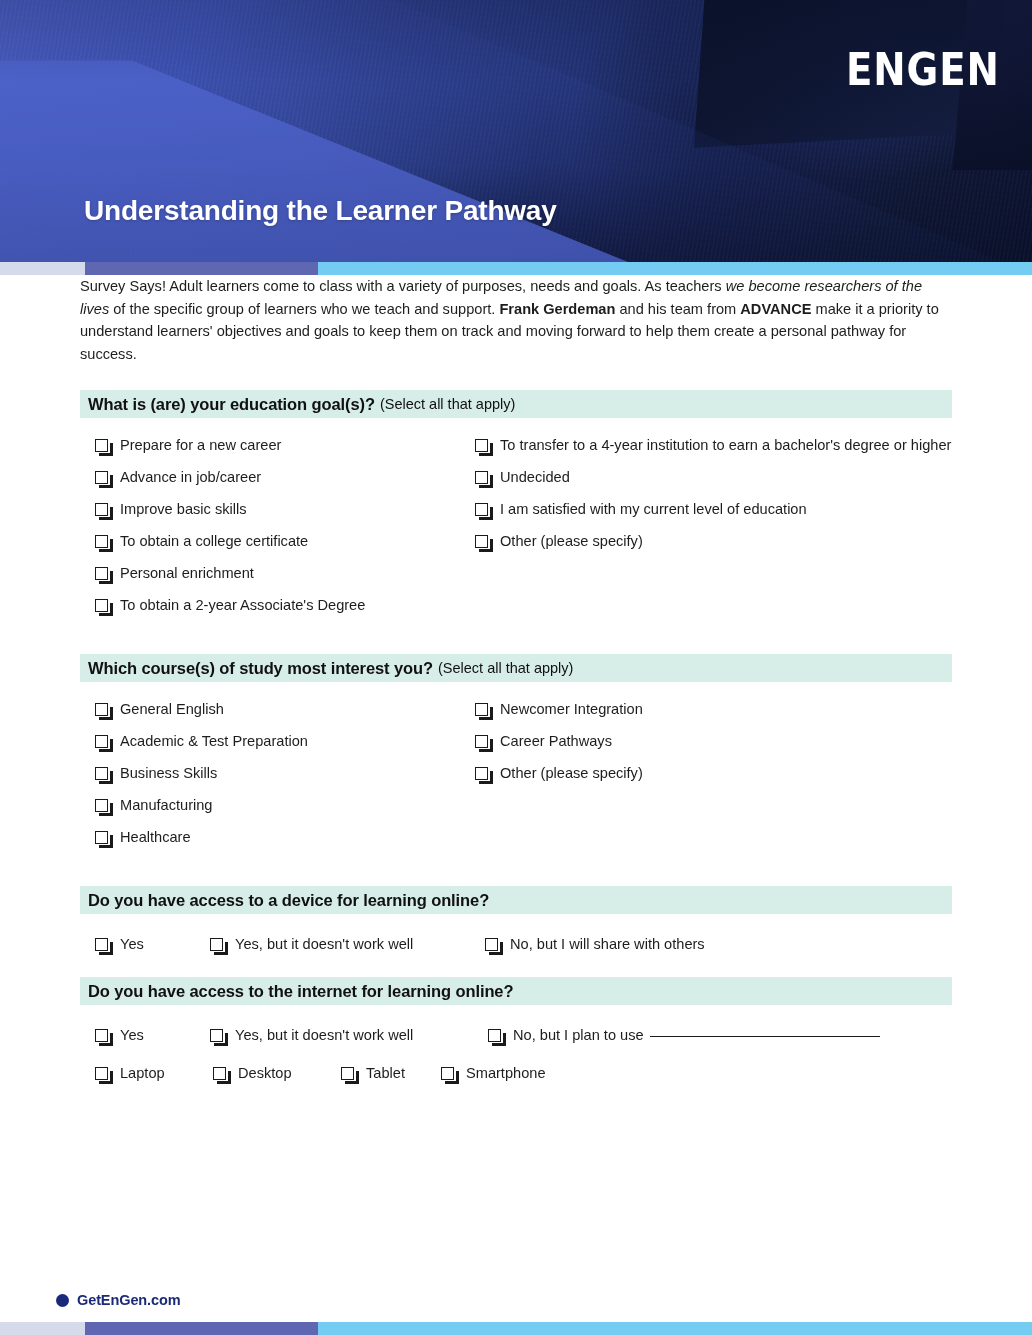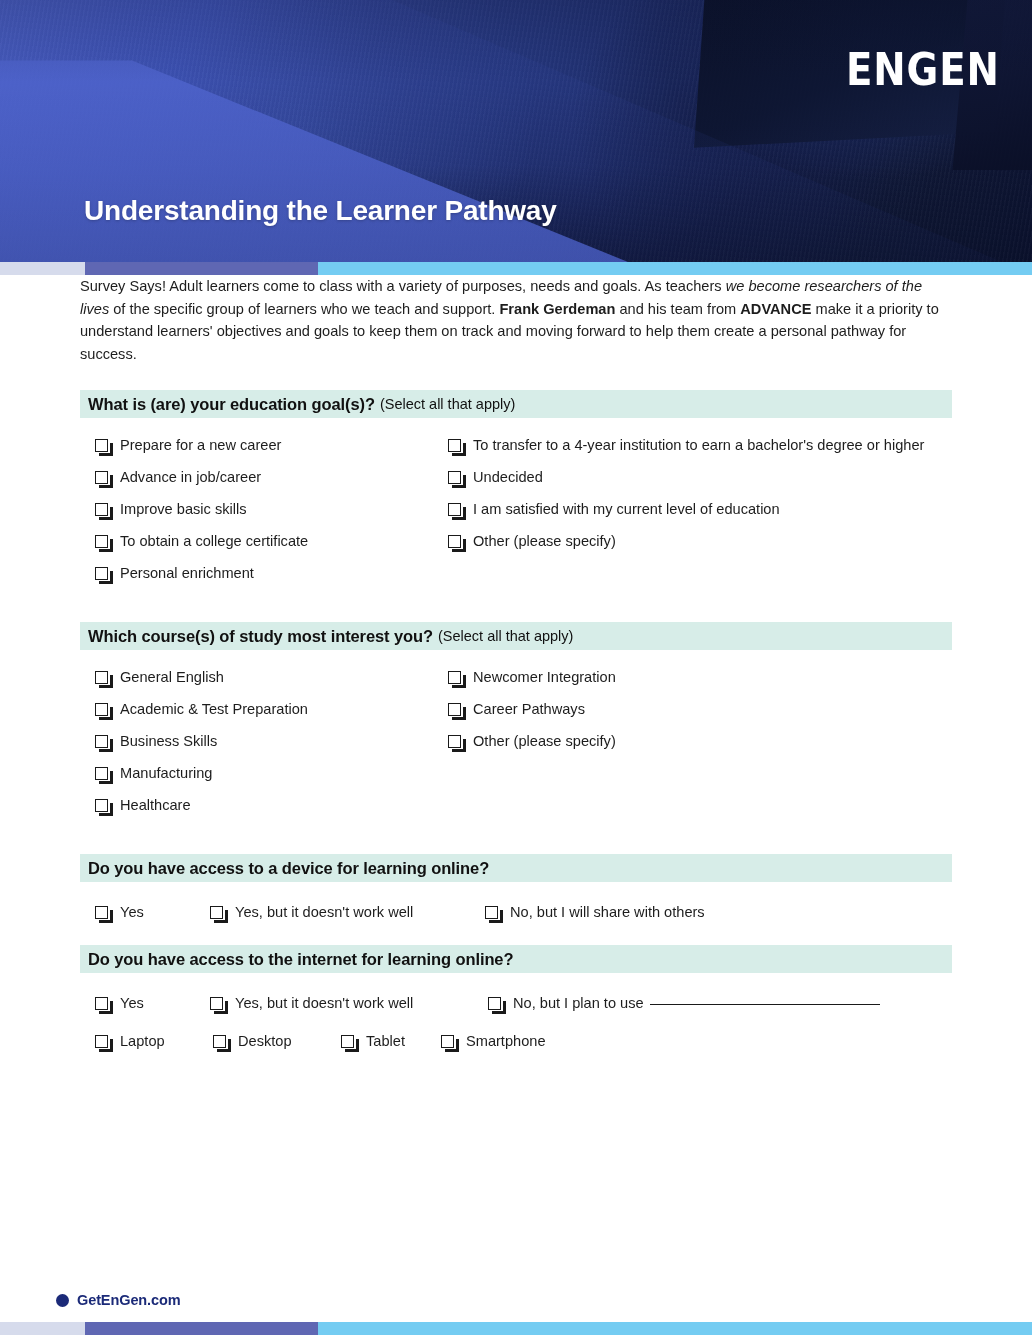--- a/index.html
+++ b/index.html
@@ -191,20 +191,21 @@
     font-weight: 400;
     color: #111111;
     margin-left: 5px;
     white-space: nowrap;
   }
 
   
   .opts {
     display: flex;
     margin-top: 19px;
+    gap: 27px;
   }
   .opt-col { display: flex; flex-direction: column; }
   .opt-col-left  { width: 355px; padding-left: 15px; }
   .opt-col-right { flex: 1; padding-left: 13px; }
 
   .opt {
     display: flex;
     align-items: baseline;
     height: 32px;
     font-size: 14.6px;
@@ -336,20 +337,24 @@
               <span class="cbox"></span>
               <span>Improve basic skills</span>
             </div>
             <div class="opt">
               <span class="cbox"></span>
               <span>To obtain a college certificate</span>
             </div>
             <div class="opt">
               <span class="cbox"></span>
               <span>Personal enrichment</span>
+            </div>
+            <div class="opt">
+              <span class="cbox"></span>
+              <span>To obtain a 2-year Associate's Degree</span>
             </div>
           </div>
           <div class="opt-col opt-col-right">
             <div class="opt">
               <span class="cbox"></span>
               <span>To transfer to a 4-year institution to earn a bachelor's degree or higher</span>
             </div>
             <div class="opt">
               <span class="cbox"></span>
               <span>Undecided</span>

